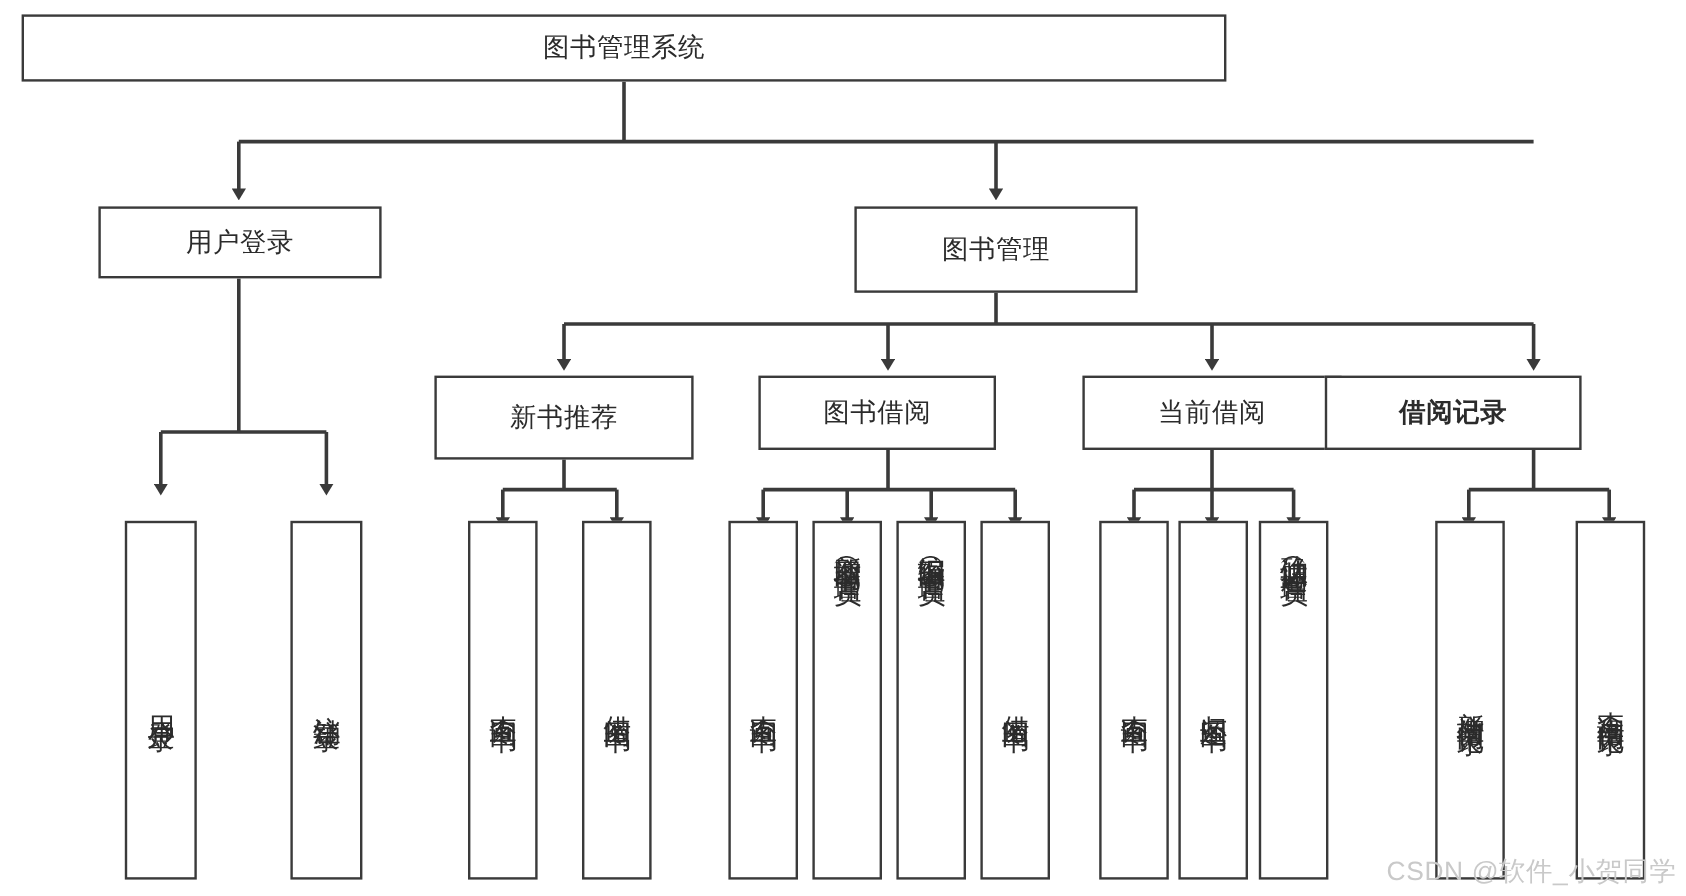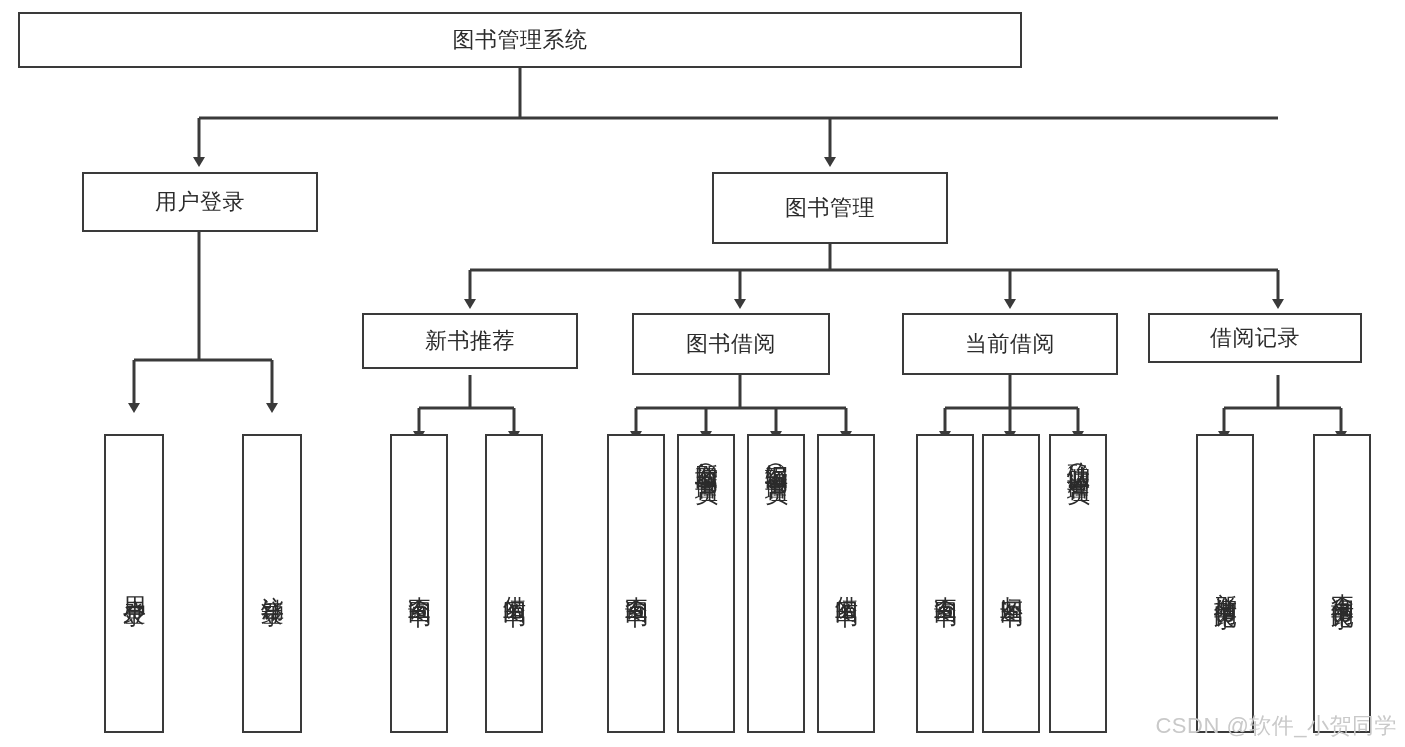--- a/index.html
+++ b/index.html
@@ -132,30 +132,30 @@
     <span class="lbl">图书管理系统</span>
   </div>
 
   <div class="node h" style="left:82px; top:172px; width:236px; height:60px;">
     <span class="lbl">用户登录</span>
   </div>
   <div class="node h" style="left:712px; top:172px; width:236px; height:72px;">
     <span class="lbl">图书管理</span>
   </div>
 
-  <div class="node h" style="left:362px; top:313px; width:216px; height:56px;">
+  <div class="node h" style="left:362px; top:313px; width:216px; height:70px;">
     <span class="lbl">新书推荐</span>
   </div>
   <div class="node h" style="left:632px; top:313px; width:198px; height:62px;">
     <span class="lbl">图书借阅</span>
   </div>
   <div class="node h" style="left:902px; top:313px; width:216px; height:62px;">
     <span class="lbl">当前借阅</span>
   </div>
-  <div class="node h" style="left:1148px; top:313px; width:214px; height:50px;">
+  <div class="node h" style="left:1104px; top:313px; width:214px; height:62px;font-weight:bold;">
     <span class="lbl">借阅记录</span>
   </div>
 
   <div class="node v mid" style="left:104px; top:434px; width:60px; height:299px;">
     <span class="lbl">用户登录</span>
   </div>
   <div class="node v mid" style="left:242px; top:434px; width:60px; height:299px;">
     <span class="lbl">注销登录</span>
   </div>
 

